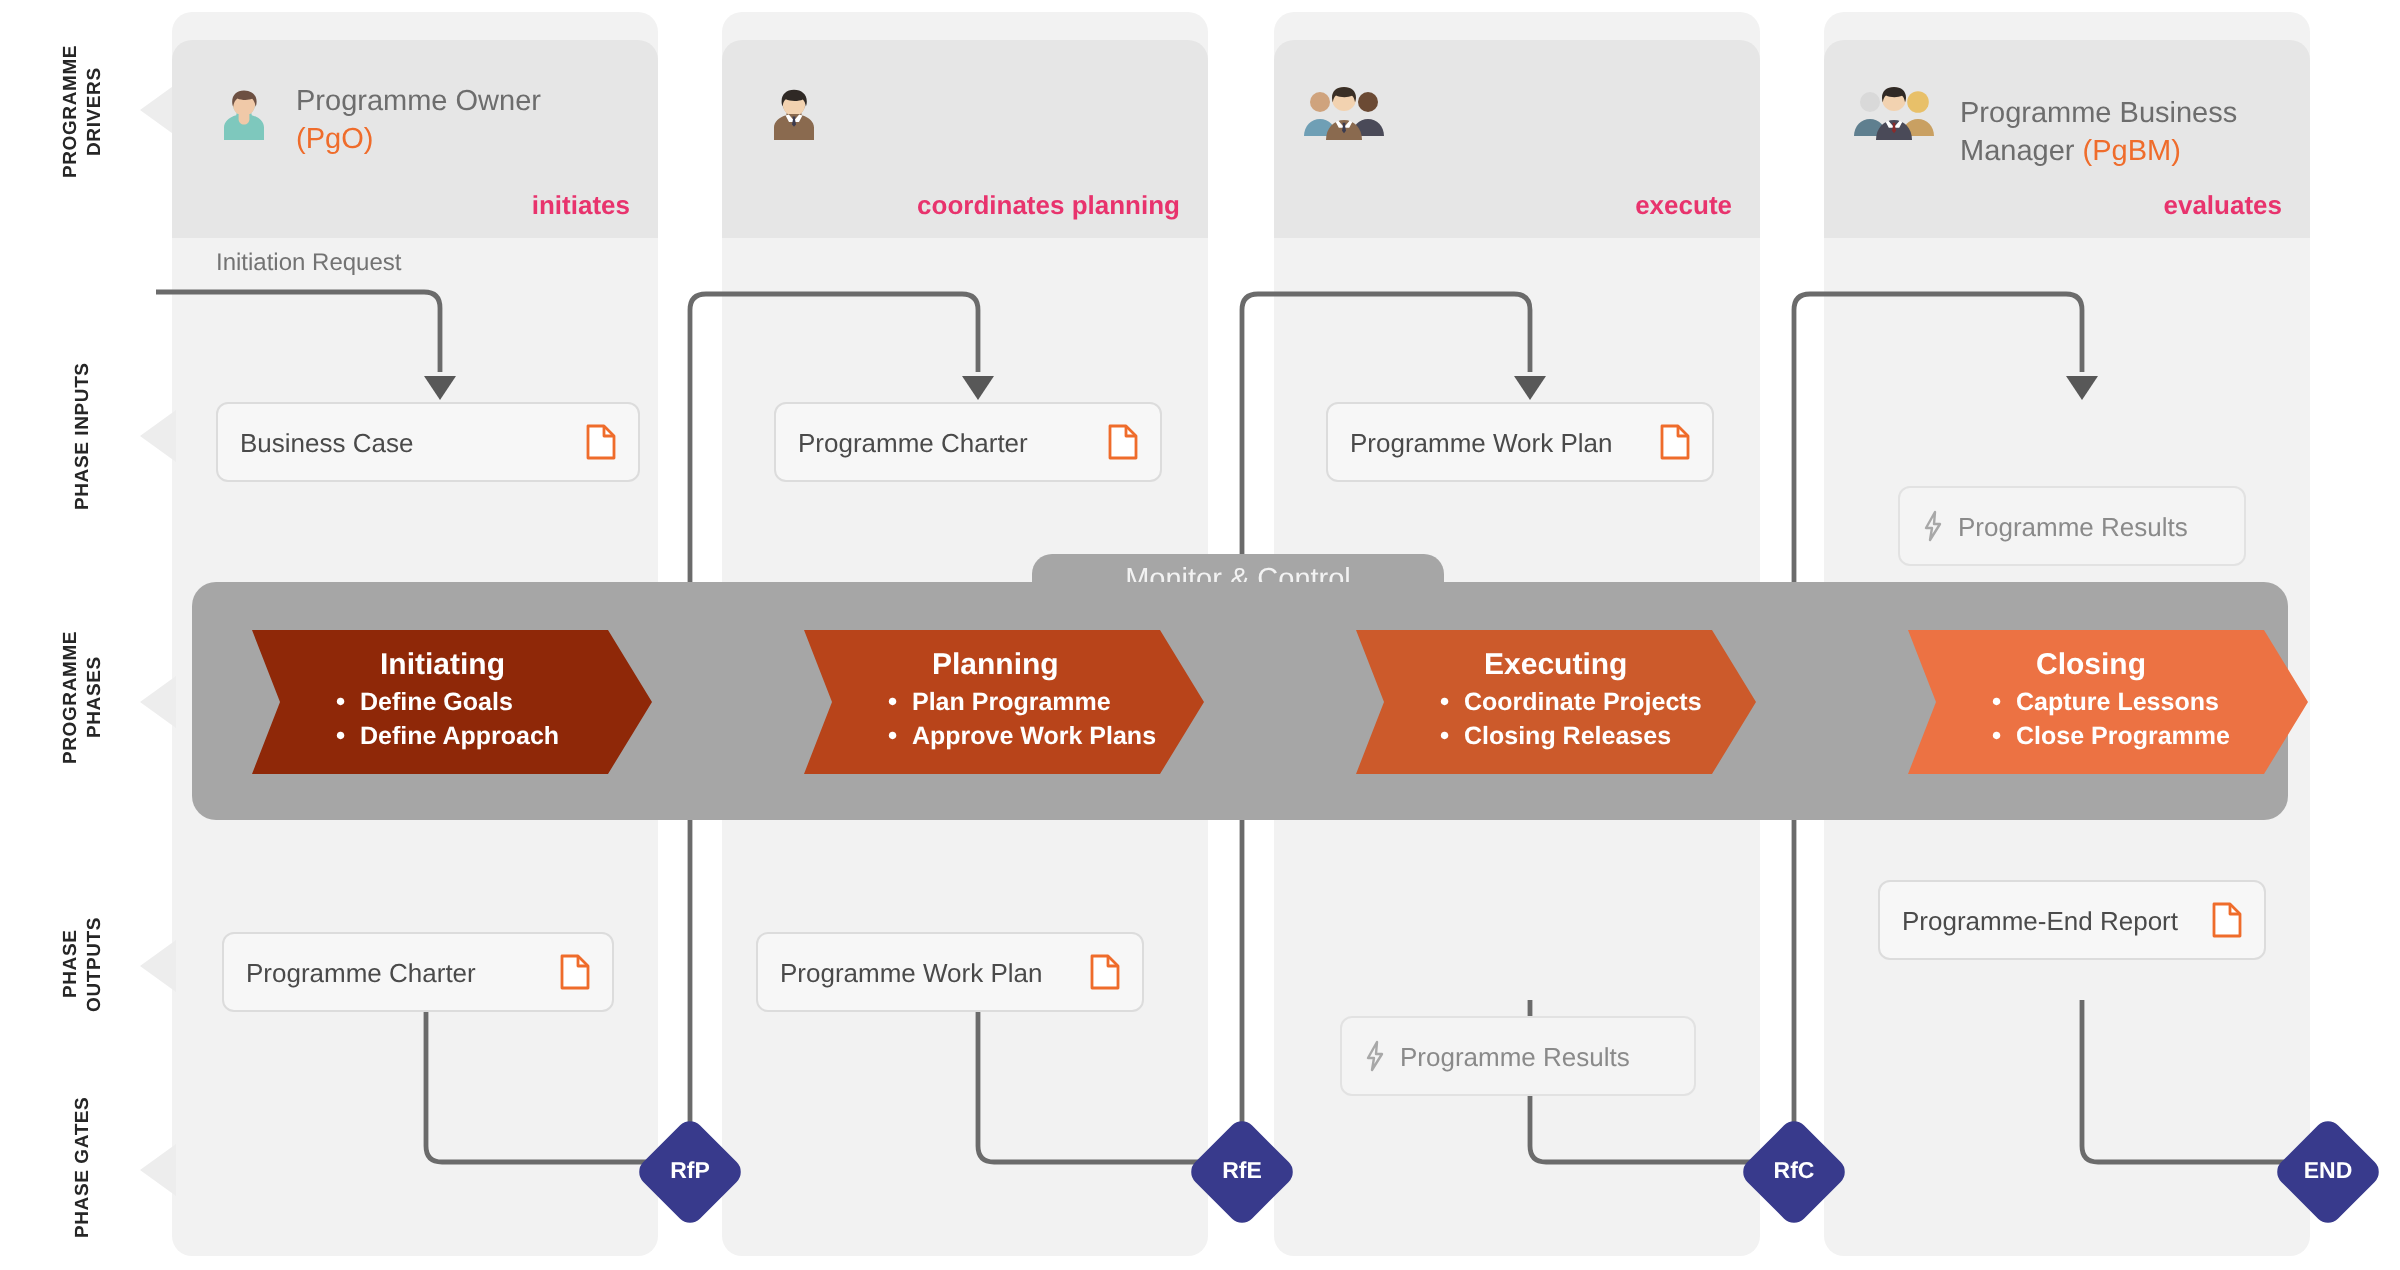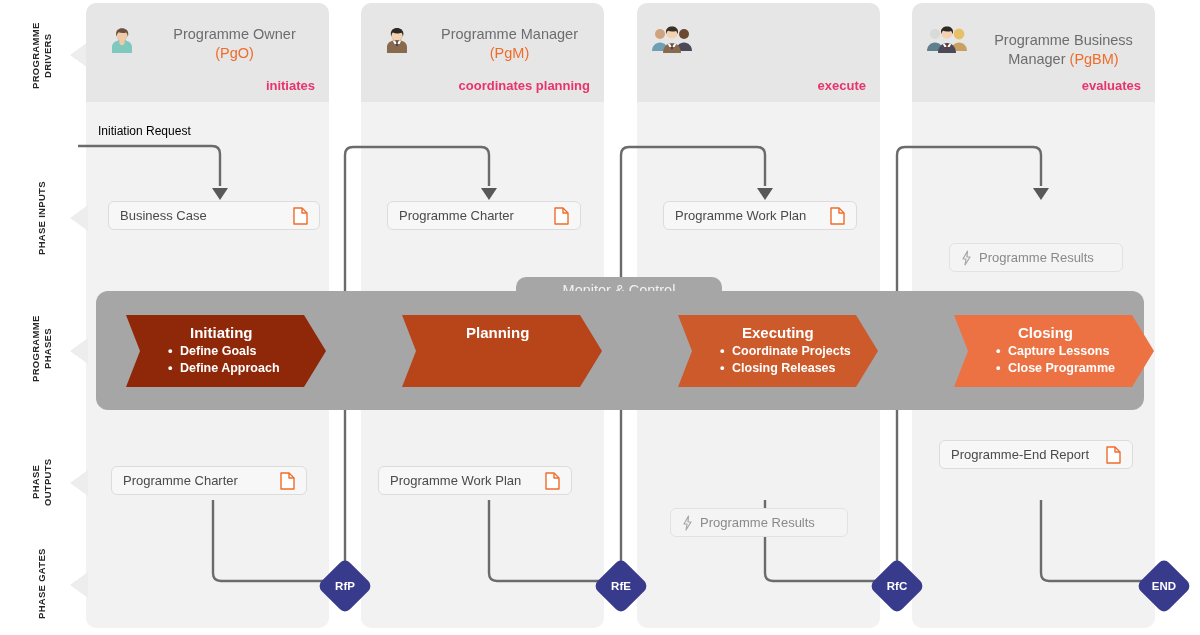--- a/index.html
+++ b/index.html
@@ -16,22 +16,22 @@
     position:absolute;top:6px;height:622px;width:243px;
     background:#f2f2f2;border-radius:10px;
   }
   .lane.l1{left:86px}
   .lane.l2{left:361px}
   .lane.l3{left:637px}
   .lane.l4{left:912px}
 
   
   .driver{
-    position:absolute;top:3px;height:99px;width:243px;
-    background:#e6e6e6;border-radius:10px 10px 0 0;text-align:center;
+    position:absolute;top:20px;height:99px;width:243px;
+    background:#e6e6e6;border-radius:10px 10px 0 0;
   }
   .driver.l1{left:86px}
   .driver.l2{left:361px}
   .driver.l3{left:637px}
   .driver.l4{left:912px}
   .driver .avatar{
     position:absolute;left:16px;top:22px;width:40px;height:34px;
     font-size:26px;line-height:34px;text-align:center;
   }
   .driver .dtitle{
@@ -53,21 +53,21 @@
     display:flex;align-items:center;justify-content:center;
   }
   .notch{
     position:absolute;left:70px;width:18px;height:26px;
     background:#ededed;
     clip-path:polygon(100% 0,100% 100%,0 50%);
   }
 
   
   .docbox{
-    position:absolute;height:29px;border:1px solid #dcdcdc;
+    position:absolute;height:40px;border:1px solid #dcdcdc;
     background:#f7f7f7;border-radius:6px;
     display:flex;align-items:center;
     font-size:13px;color:#4a4a4a;box-sizing:border-box;
   }
   .docbox .lbl{flex:1;white-space:nowrap;}
   .docbox.pad{padding:0 11px;}
   .docbox .docicon{margin-left:10px;display:flex;align-items:center;}
   .docbox .flashicon{margin-right:7px;display:flex;align-items:center;}
   .docbox.dim{background:#f4f4f4;border-color:#e2e2e2;color:#8a8a8a;margin-top:42px;}
 
@@ -107,22 +107,22 @@
     position:absolute;width:40px;height:40px;
     background:#383a8c;border-radius:7px;
     transform:rotate(45deg);
   }
   .gate span{
     display:block;width:40px;height:40px;line-height:40px;
     text-align:center;transform:rotate(-45deg);
     color:#ffffff;font-size:11.5px;font-weight:bold;
   }
   .initreq{
-    position:absolute;left:98px;top:124px;
-    font-size:12px;color:#000000;
+    position:absolute;left:108px;top:124px;
+    font-size:12px;color:#737373;
   }
 </style>
 </head>
 <body>
 
 <div id="stage">
 
   <div class="lane l1"></div>
   <div class="lane l2"></div>
   <div class="lane l3"></div>
@@ -166,24 +166,20 @@
 
   <div class="driver l2">
     <div class="avatar">
       <svg width="32" height="32" viewBox="0 0 32 32">
         <path d="M16 4c-3.3 0-5.6 2.3-5.6 5.6 0 2 .8 3.8 2 4.8l-.3 1.2c-3.6.9-6.1 3.3-6.1 6.2V28h20v-6.2c0-2.9-2.5-5.3-6.1-6.2l-.3-1.2c1.2-1 2-2.8 2-4.8C21.6 6.3 19.3 4 16 4z" fill="#8a6a4f"></path>
         <path d="M16 4c-3.3 0-5.6 2.3-5.6 5.6 0 2.4 1 4.4 2.5 5.4h6.2c1.5-1 2.5-3 2.5-5.4C21.6 6.3 19.3 4 16 4z" fill="#f2d2b0"></path>
         <path d="M16 2.9c-3.8 0-6.2 2.3-6.2 5.8 0 1 .2 1.9.5 2.5.2-1.8.7-2.9 1.6-3.6 2.3 1.1 6.4 1.1 8.5.1.8.7 1.3 1.8 1.5 3.5.3-.6.5-1.5.5-2.5 0-3.5-2.6-5.8-6.4-5.8z" fill="#2f2925"></path>
         <path d="M13.4 15.2l2.6 3 2.6-3 1.6.5-1.7 3.3h-5l-1.7-3.3z" fill="#ffffff"></path>
         <path d="M15.2 16.2h1.6l-.3 1.4.5 2.6-1 1.2-1-1.2.5-2.6z" fill="#3c3c50"></path>
       </svg>
-    </div>
-    <div class="dtitle">
-      <span>Programme Manager</span><br>
-      <span class="abbr">(PgM)</span>
     </div>
     <div class="verb">coordinates planning</div>
   </div>
 
   <div class="driver l3">
     <div class="avatar" style="left:12px;top:22px;width:46px">
       <svg width="42" height="30" viewBox="0 0 42 30">
         <circle cx="9" cy="9" r="5" fill="#cfa37d"></circle>
         <path d="M1 26c0-5 3.6-8.5 8-8.5s8 3.5 8 8.5z" fill="#6f9fb5"></path>
         <circle cx="33" cy="9" r="5" fill="#6b4a34"></circle>
@@ -290,20 +286,24 @@
   <div class="chev" style="left:126px;background:#8f2808">
     <div class="ph">Initiating</div>
     <ul>
       <li>Define Goals</li>
       <li>Define Approach</li>
     </ul>
   </div>
 
   <div class="chev" style="left:402px;background:#b8441a">
     <div class="ph">Planning</div>
+    <ul>
+      <li>Plan Programme</li>
+      <li>Approve Work Plans</li>
+    </ul>
   </div>
 
   <div class="chev" style="left:678px;background:#cc5a2b">
     <div class="ph">Executing</div>
     <ul>
       <li>Coordinate Projects</li>
       <li>Closing Releases</li>
     </ul>
   </div>
 

